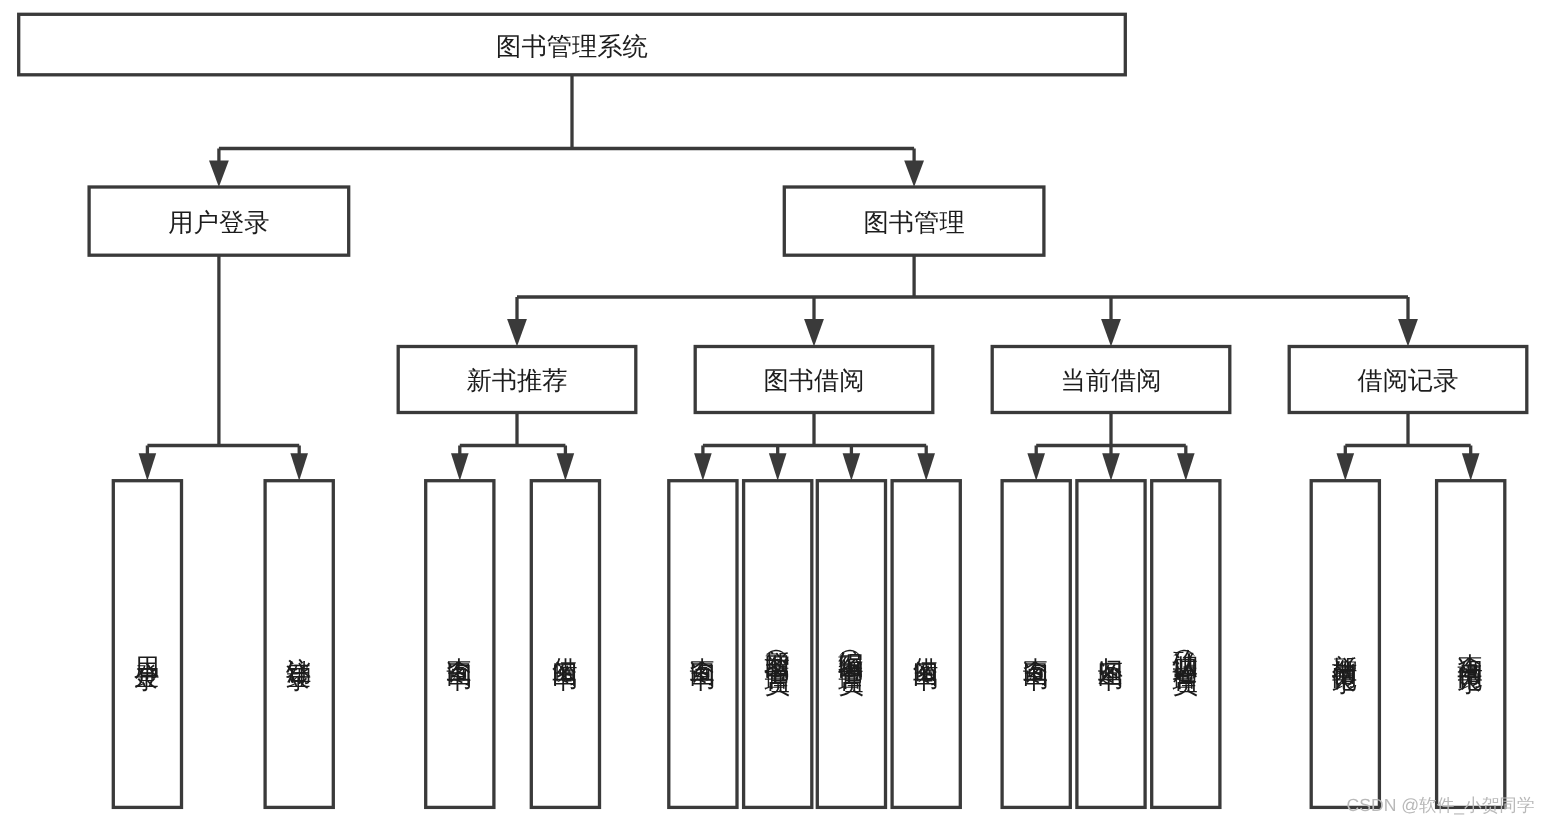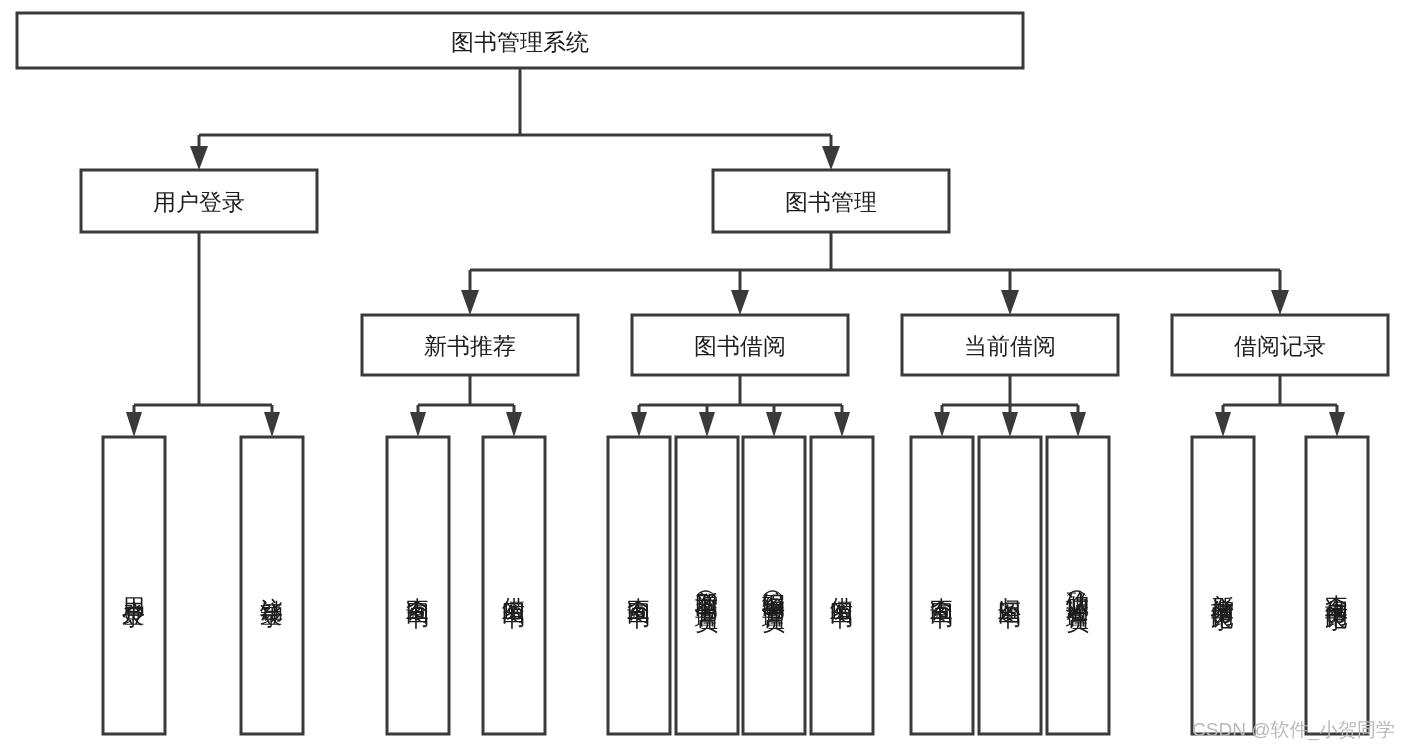--- a/index.html
+++ b/index.html
@@ -54,21 +54,21 @@
     writing-mode: vertical-rl;
     text-orientation: upright;
     letter-spacing: 3px;
     dominant-baseline: central;
   }
   .watermark-text {
     position: absolute;
     right: 10px;
     bottom: 4px;
     font-family: "Liberation Sans", "DejaVu Sans", sans-serif;
-    font-size: 19px;
+    font-size: 16px;
     color: #b9b9b9;
     white-space: nowrap;
     user-select: none;
   }
 </style>
 </head>
 <body>
 
 <div id="diagram-root">
 

